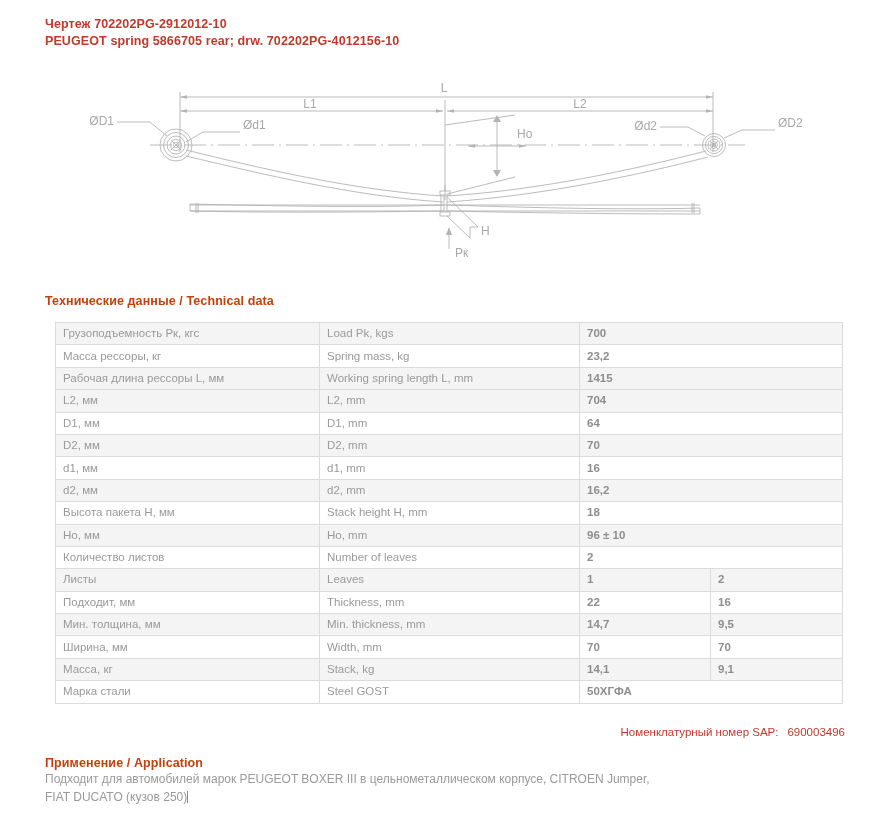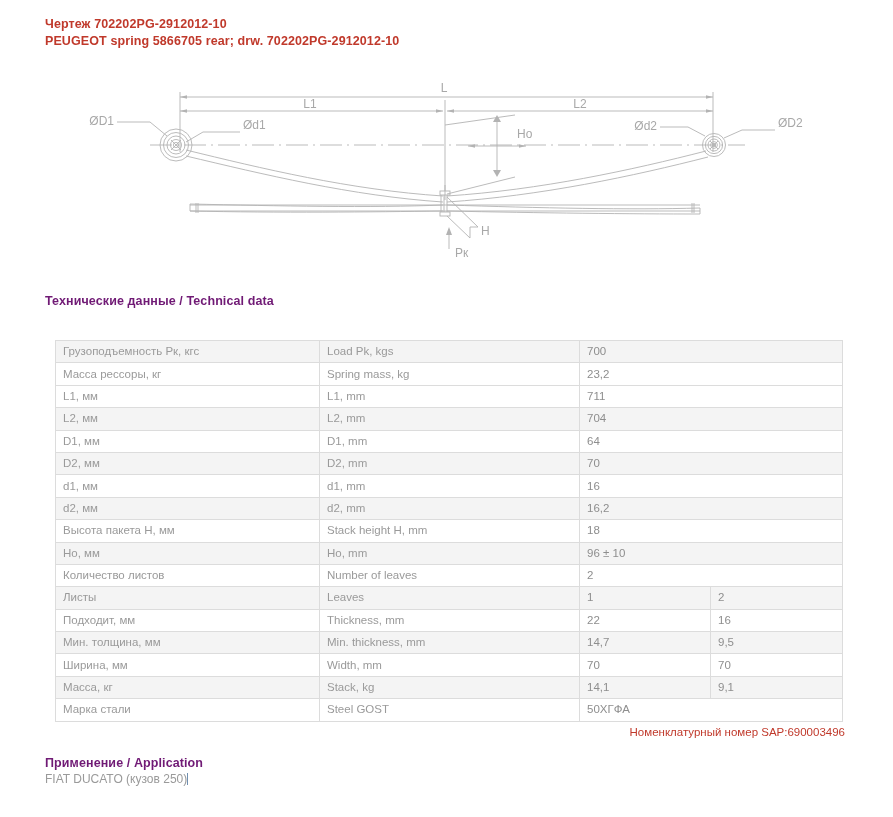--- a/index.html
+++ b/index.html
@@ -43,34 +43,34 @@
     left: 0;
     top: 72px;
     width: 893px;
     height: 215px;
   }
   .drawing svg { display: block; }
 
   
   .section-title {
     position: absolute;
-    color: #701a75;
+    color: #c2410c;
     font-weight: bold;
     font-size: 12.5px;
     letter-spacing: 0.1px;
     white-space: nowrap;
   }
   #tech-title { left: 45px; top: 294px; }
   #app-title  { left: 45px; top: 756px; }
 
   
   .table-wrap {
     position: absolute;
     left: 47px;
-    top: 340px;
+    top: 322px;
     width: 787px;
     padding-left: 8px;
   }
   table.spec {
     border-collapse: collapse;
     width: 787px;
     table-layout: fixed;
   }
   table.spec td {
     border: 1px solid #dcdcdc;
@@ -81,37 +81,37 @@
     vertical-align: middle;
     line-height: 13px;
     white-space: nowrap;
     overflow: hidden;
   }
   table.spec tr.alt td {
     background: #f4f4f4;
   }
   table.spec td.val {
     color: #8e8e8e;
-    font-weight: normal;
+    font-weight: bold;
   }
   .col-ru { width: 264px; }
   .col-en { width: 260px; }
   .col-v1 { width: 131px; }
   .col-v2 { width: 132px; }
 
   
   .sap-line {
     position: absolute;
     right: 48px;
     top: 726px;
     color: #c0392b;
     font-size: 11.5px;
     white-space: nowrap;
   }
-  .sap-line .sap-num { }
+  .sap-line .sap-num { margin-left: 9px; }
 
   
   .app-body {
     position: absolute;
     left: 45px;
     top: 771px;
     width: 800px;
     color: #9a9a9a;
     font-size: 12px;
     line-height: 17.5px;
@@ -133,21 +133,21 @@
     fill: #a8a8a8;
   }
 </style>
 </head>
 <body>
 
 <div class="page">
 
   <div class="header">
     <div class="header-line">Чертеж 702202PG-2912012-10</div>
-    <div class="header-line">PEUGEOT spring 5866705 rear; drw. 702202PG-2912012-10</div>
+    <div class="header-line">PEUGEOT spring 5866705 rear; drw. 702202PG-4012156-10</div>
   </div>
 
   <div class="drawing">
     <svg width="893" height="215" viewBox="0 0 893 215" xmlns="http://www.w3.org/2000/svg">
       <defs>
         <marker id="arrL" markerWidth="9" markerHeight="7" refX="8" refY="3.5" orient="auto">
           <path d="M8,3.5 L0,1.6 L0,5.4 Z" fill="#b3b3b3"></path>
         </marker>
         <marker id="arrR" markerWidth="9" markerHeight="7" refX="1" refY="3.5" orient="auto">
           <path d="M1,3.5 L9,1.6 L9,5.4 Z" fill="#b3b3b3"></path>
@@ -266,24 +266,24 @@
           <tr class="alt">
             <td>Грузоподъемность Pк, кгс</td>
             <td>Load Pk, kgs</td>
             <td class="val" colspan="2">700</td>
           </tr>
           <tr>
             <td>Масса рессоры, кг</td>
             <td>Spring mass, kg</td>
             <td class="val" colspan="2">23,2</td>
           </tr>
-          <tr>
-            <td>L1, мм</td>
-            <td>L1, mm</td>
-            <td class="val" colspan="2">711</td>
+          <tr class="alt">
+            <td>Рабочая длина рессоры L, мм</td>
+            <td>Working spring length L, mm</td>
+            <td class="val" colspan="2">1415</td>
           </tr>
           <tr class="alt">
             <td>L2, мм</td>
             <td>L2, mm</td>
             <td class="val" colspan="2">704</td>
           </tr>
           <tr>
             <td>D1, мм</td>
             <td>D1, mm</td>
             <td class="val" colspan="2">64</td>
@@ -357,16 +357,17 @@
     </table>
   </div>
 
   <div class="sap-line">
     <span>Номенклатурный номер SAP:</span><span class="sap-num">690003496</span>
   </div>
 
   <div class="section-title" id="app-title">Применение / Application</div>
 
   <div class="app-body">
+    <div class="app-line">Подходит для автомобилей марок PEUGEOT BOXER III в цельнометаллическом корпусе, CITROEN Jumper,</div>
     <div class="app-line"><span>FIAT DUCATO (кузов 250)</span><span class="caret"></span></div>
   </div>
 
 </div>
 
 </body></html>

